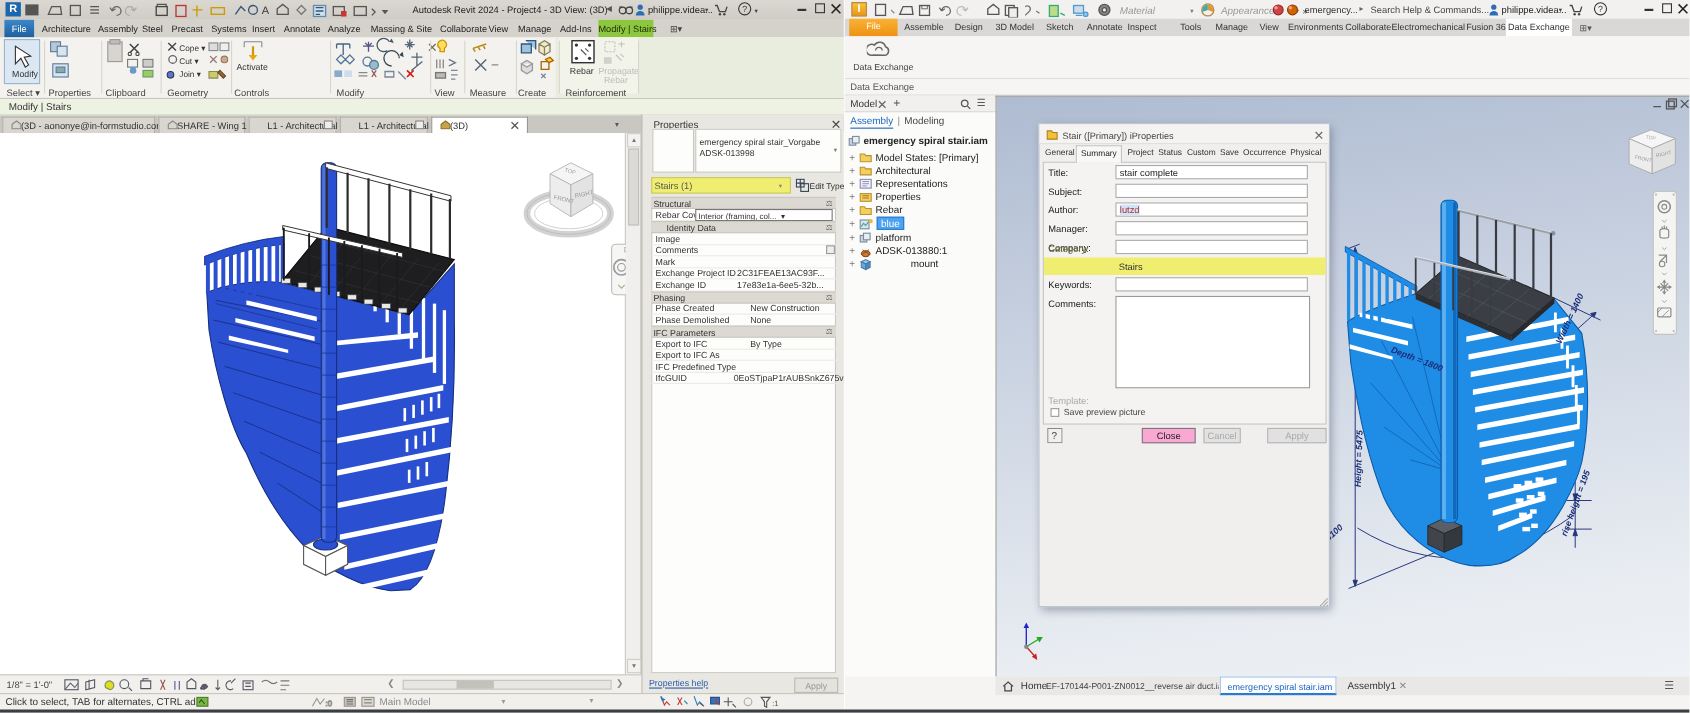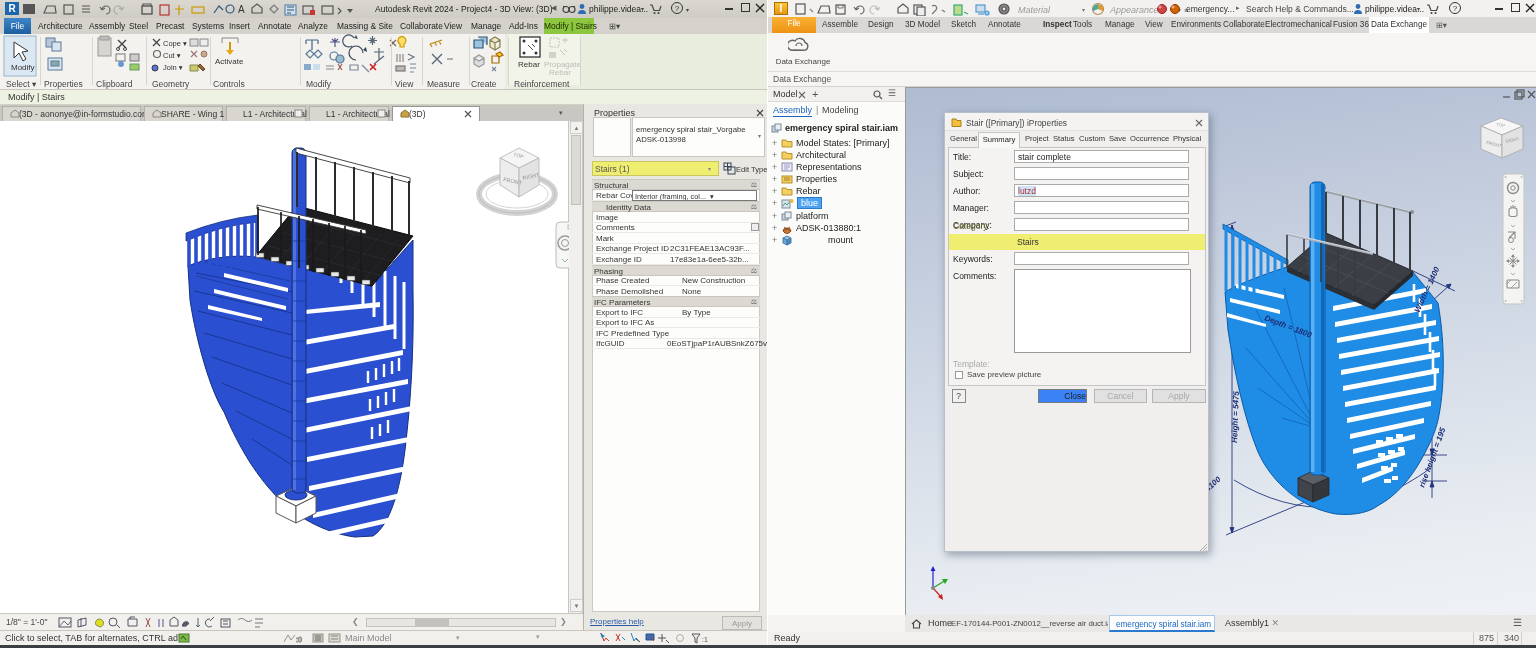--- a/index.html
+++ b/index.html
@@ -649,21 +649,21 @@
  <svg class="abs" style="left:757px;top:3px;" width="10" height="10" viewBox="0 0 10 10">
         <path d="M1 1 L9 9 M9 1 L1 9" stroke="#222" stroke-width="1.4"></path>
       </svg>
  <div id="in-tabs">
   <div class="abs" style="left:4px;top:0px;width:44px;height:16px;background:linear-gradient(#f9b234,#ee9213);color:#fff;text-align:center;padding-top:2px;font-size:9px;">File</div>
   <div class="abs" style="left:54px;top:3px;font-size:9px;">Assemble</div>
   <div class="abs" style="left:100px;top:3px;font-size:9px;">Design</div>
   <div class="abs" style="left:137px;top:3px;font-size:9px;">3D Model</div>
   <div class="abs" style="left:183px;top:3px;font-size:9px;">Sketch</div>
   <div class="abs" style="left:220px;top:3px;font-size:9px;">Annotate</div>
-  <div class="abs" style="left:275px;top:3px;font-size:9px;font-weight:bold;">Inspect</div>
+  <div class="abs" style="left:257px;top:3px;font-size:9px;">Inspect</div>
   <div class="abs" style="left:305px;top:3px;font-size:9px;">Tools</div>
   <div class="abs" style="left:337px;top:3px;font-size:9px;">Manage</div>
   <div class="abs" style="left:377px;top:3px;font-size:9px;">View</div>
   <div class="abs" style="left:403px;top:3px;font-size:9px;">Environments</div>
   <div class="abs" style="left:455px;top:3px;font-size:9px;">Collaborate</div>
   <div class="abs" style="left:497px;top:3px;font-size:9px;">Electromechanical</div>
   <div class="abs" style="left:565px;top:3px;font-size:8.6px;">Fusion 360</div>
   <div class="abs" style="left:601px;top:0px;width:60px;height:16px;background:#ffffff;text-align:center;padding-top:3px;font-size:8.4px;">Data Exchange</div>
   <div class="abs" style="left:668px;top:3px;font-size:8px;color:#555;">⊞▾</div>
  </div>
@@ -808,22 +808,22 @@
         <div class="fld" style="top:139px;"></div>
   <div class="flbl" style="top:158px;">Comments:</div>
   <div class="abs" style="left:69px;top:156px;width:177px;height:84px;background:#fff;border:1px solid #9a9a9a;"></div>
   <div class="flbl" style="top:246px;color:#aaa;">Template:</div>
   <div class="abs" style="left:10px;top:258px;width:8px;height:8px;border:1px solid #999;background:#fff;"></div>
   <div class="abs" style="left:22px;top:257px;font-size:8px;color:#444;">Save preview picture</div>
   <svg class="abs" style="left:7px;top:276px;" width="14" height="14" viewBox="0 0 14 14">
           <rect x="0.5" y="0.5" width="13" height="13" fill="#f0f0ef" stroke="#888"></rect>
           <text x="4" y="10" font-size="9" fill="#444">?</text>
         </svg>
-  <div class="dbtn" style="left:93px;width:49px;border-color:#7a7a7a;color:#222;background:#3b82f6;text-align:right;">Close</div>
-  <div class="dbtn" style="left:149px;width:53px;color:#a8a8a8;">Cancel</div>
+  <div class="dbtn" style="left:93px;width:49px;border-color:#7a7a7a;color:#222;background:#f9a8d4;">Close</div>
+  <div class="dbtn" style="left:149px;width:34px;color:#a8a8a8;">Cancel</div>
   <div class="dbtn" style="left:207px;width:54px;color:#a8a8a8;">Apply</div>
   <svg class="abs" style="left:254px;top:430px;" width="9" height="9" viewBox="0 0 9 9">
           <path d="M8 1 L1 8 M8 4 L4 8 M8 7 L7 8" stroke="#aaa" stroke-width="1"></path>
         </svg>
  </div>
  <div id="in-canvas">
   <svg width="631" height="528" viewBox="0 0 631 528">
 
    <g stroke="#26367e" stroke-width="0.9" fill="none">
     <line x1="326" y1="137" x2="326" y2="445"></line>
@@ -1009,22 +1009,14 @@
  <div id="in-doctabs">
   <svg class="abs" style="left:6px;top:4px;" width="11" height="10" viewBox="0 0 11 10">
           <path d="M1 5 L5.5 1 L10 5 M2.5 4.5 V9 h6 V4.5" fill="none" stroke="#444" stroke-width="1.1"></path>
         </svg>
   <div class="dtab" style="left:17px;">Home</div>
   <div class="dtab" style="left:40px;width:163px;overflow:hidden;color:#444;font-size:7.8px;padding-top:4px;white-space:nowrap;">EF-170144-P001-ZN0012__reverse air duct.iam </div>
   <div class="dtab" style="left:204px;width:106px;background:#fdfdfd;border:1px solid #a8c8e8;border-bottom:2px solid #2a7ad2;color:#1a66c0;font-size:8.2px;white-space:nowrap;overflow:hidden;">emergency spiral stair.iam <span style="color:#555;">✕</span></div>
   <div class="dtab" style="left:314px;">Assembly1 <span style="color:#888;">✕</span></div>
   <div class="abs" style="left:608px;top:2px;font-size:10px;color:#555;">☰</div>
  </div>
- <div id="in-status">
-  <div class="abs" style="left:6px;top:1px;">Ready</div>
-  <div class="abs" style="left:705px;top:0;width:1px;height:13px;background:#d0d0d0;"></div>
-  <div class="abs" style="left:711px;top:1px;color:#555;">875</div>
-  <div class="abs" style="left:729px;top:0;width:1px;height:13px;background:#d0d0d0;"></div>
-  <div class="abs" style="left:736px;top:1px;color:#555;">340</div>
-  <div class="abs" style="left:753px;top:0;width:1px;height:13px;background:#d0d0d0;"></div>
- </div>
 </div>
 <div id="bottomstrip"></div>
 </div>
 </body></html>

